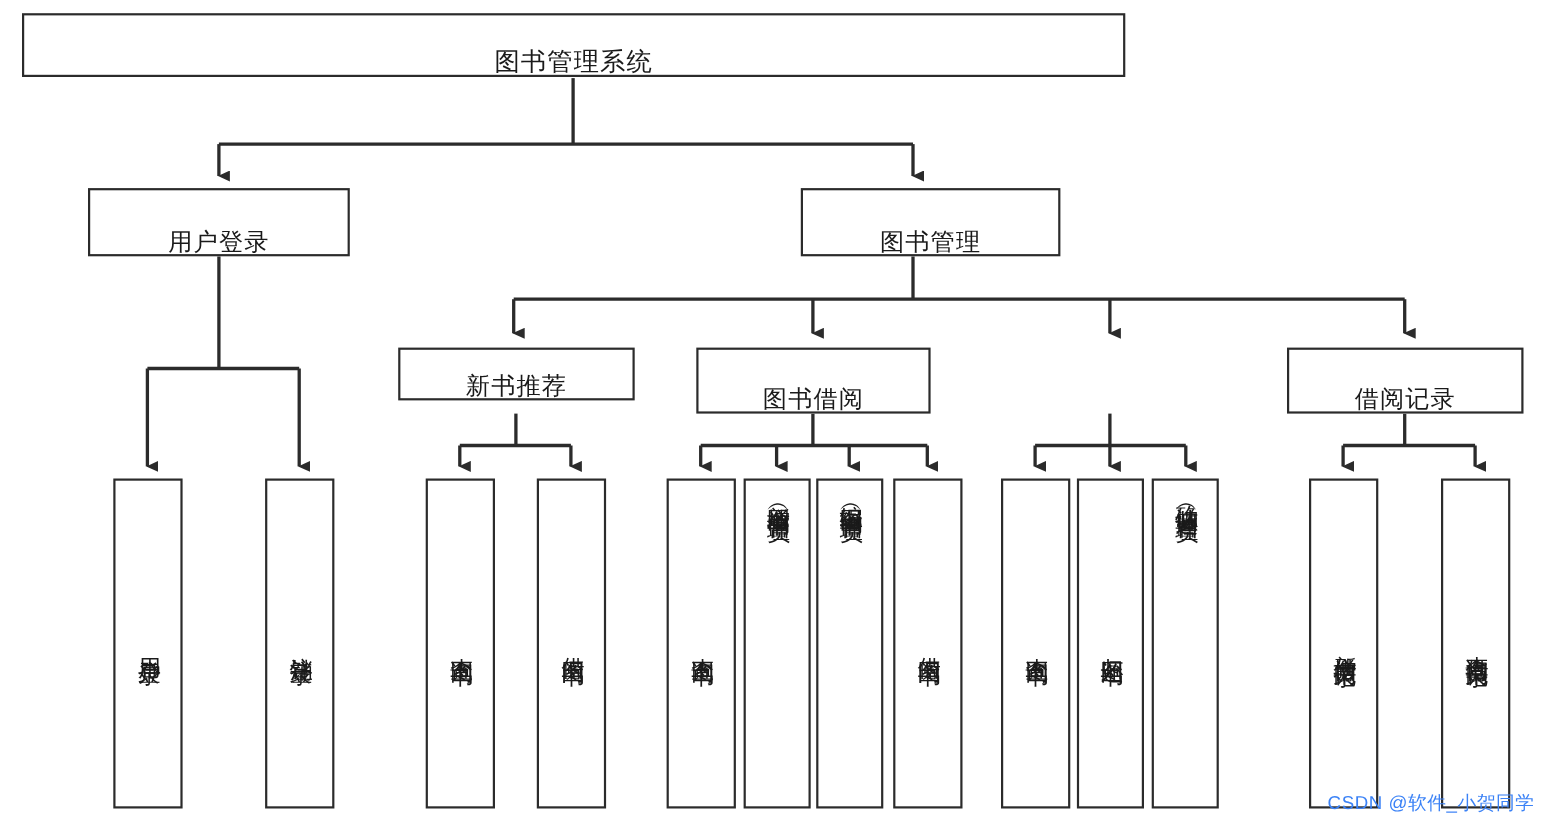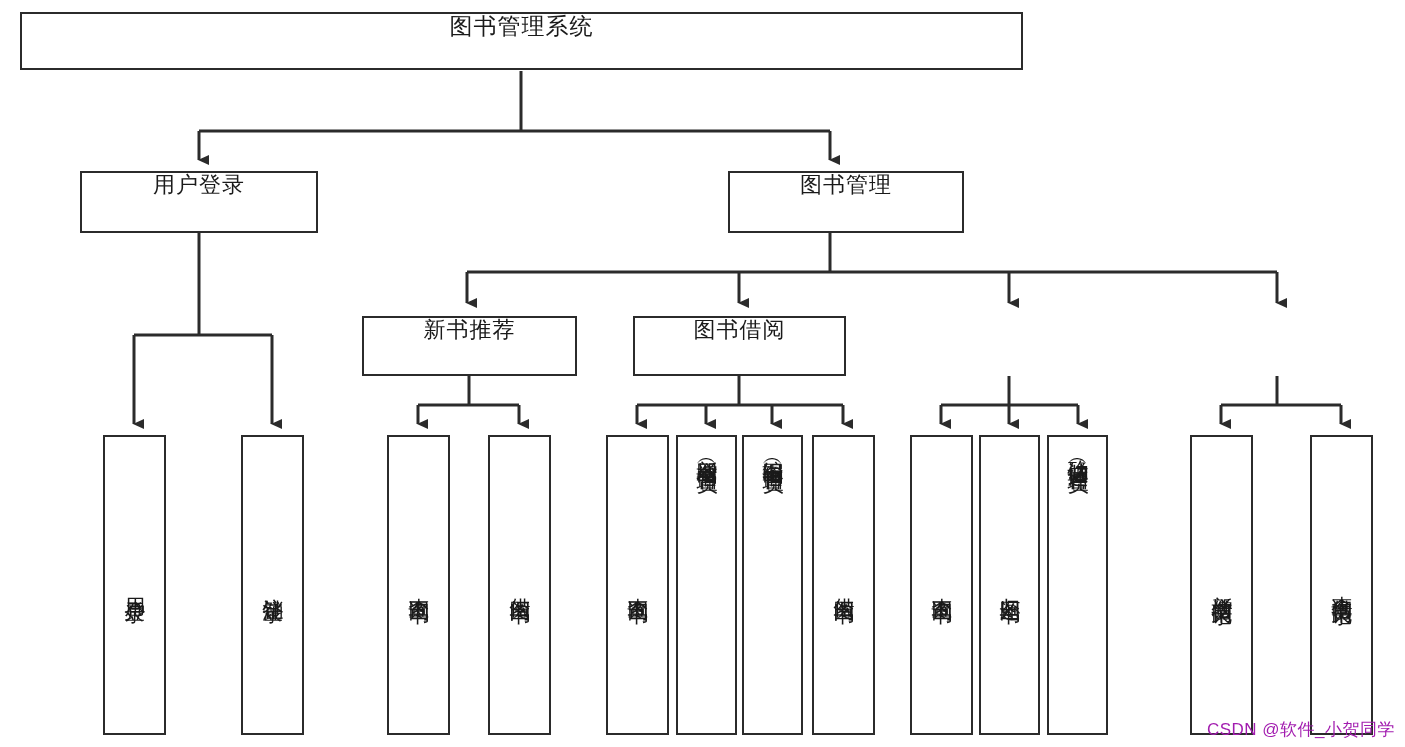--- a/index.html
+++ b/index.html
@@ -24,21 +24,21 @@
     width: 1405px;
     height: 747px;
     pointer-events: none;
   }
   .node {
     position: absolute;
     box-sizing: border-box;
     background: #ffffff;
     border: 2px solid #2b2b2b;
     display: flex;
-    align-items: flex-start;
+    align-items: flex-end;
     justify-content: center;
     color: #1a1a1a;
   }
   .node .lbl {
     display: block;
     text-align: center;
     line-height: 1.05;
   }
   
   .node.h .lbl {
@@ -63,21 +63,21 @@
     white-space: nowrap;
   }
   .node.v.toptext {
     align-items: flex-start;
   }
   .watermark {
     position: absolute;
     right: 10px;
     bottom: 6px;
     font-size: 17px;
-    color: #a21caf;
+    color: #3b82f6;
     white-space: nowrap;
     letter-spacing: 0.5px;
   }
 </style>
 </head>
 <body>
 
 <div id="canvas">
 
   <svg class="wires" viewBox="0 0 1405 747">
@@ -134,26 +134,29 @@
     <span class="lbl">图书管理系统</span>
   </div>
 
   <div class="node h" style="left:80px; top:171px; width:238px; height:62px;">
     <span class="lbl">用户登录</span>
   </div>
   <div class="node h" style="left:712px; top:171px; width:236px; height:62px;margin-left:16px;">
     <span class="lbl">图书管理</span>
   </div>
 
-  <div class="node h" style="left:362px; top:316px; width:215px; height:60px;">
+  <div class="node h" style="left:362px; top:316px; width:215px; height:48px;">
     <span class="lbl">新书推荐</span>
   </div>
   <div class="node h" style="left:633px; top:316px; width:213px; height:60px;">
     <span class="lbl">图书借阅</span>
   </div>
+  <div class="node h" style="left:1170px; top:316px; width:215px; height:60px;">
+    <span class="lbl">借阅记录</span>
+  </div>
 
   <div class="node v" style="left:103px; top:435px; width:63px; height:300px;">
     <span class="lbl">用户登录</span>
   </div>
   <div class="node v" style="left:241px; top:435px; width:63px; height:300px;">
     <span class="lbl">注销登录</span>
   </div>
 
   <div class="node v" style="left:387px; top:435px; width:63px; height:300px;">
     <span class="lbl">查询图书</span>

